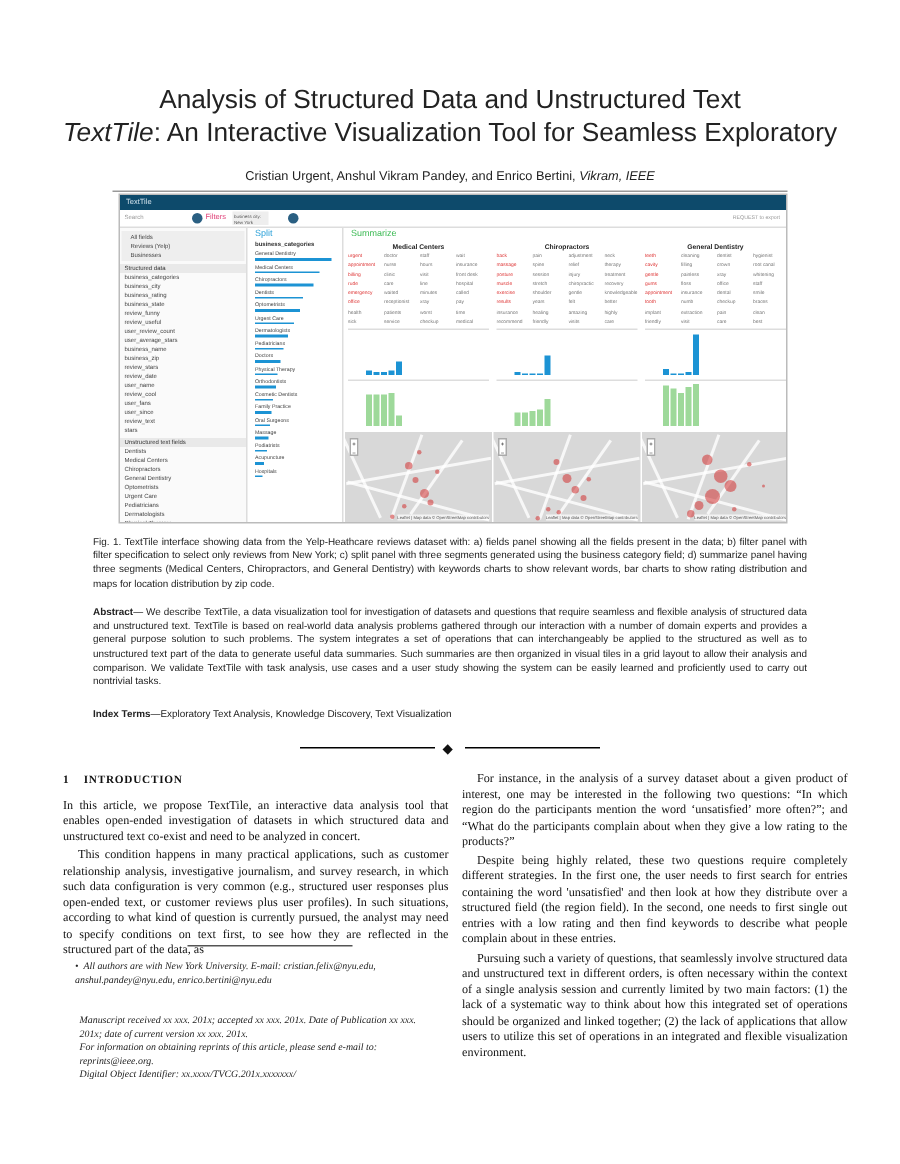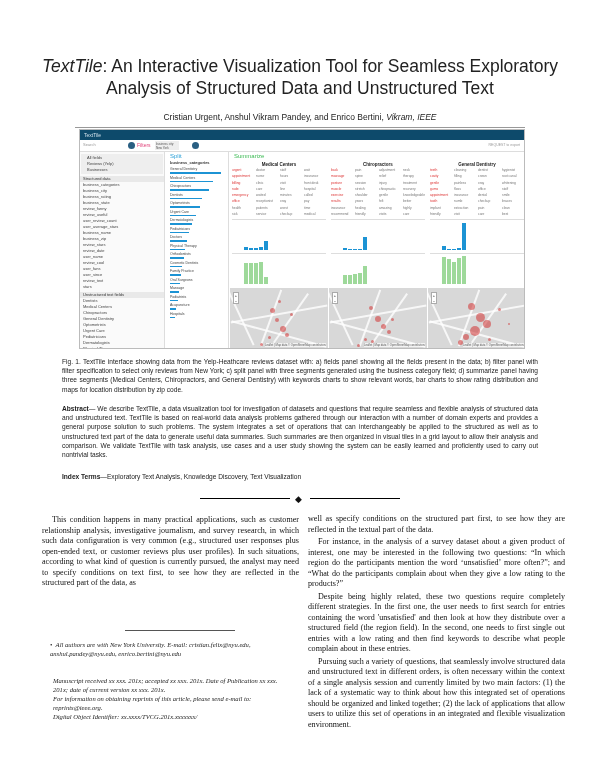--- a/index.html
+++ b/index.html
@@ -71,22 +71,22 @@
   .col-right { left: 308px; top: 514px; }
   .sec-head { font-family: "Liberation Serif", serif; font-weight: bold; font-size: 7.5px; letter-spacing: .5px; margin-bottom: 6px; }
   .footrule { position: absolute; top: 630px; left: 125px; width: 110px; height: 1px; background: #555; }
   .footnote { position: absolute; left: 50px; top: 640px; width: 250px; font-size: 6.6px; line-height: 9px; font-style: italic; color: #222; }
   .footnote2 { position: absolute; left: 53px; top: 676px; width: 240px; font-size: 6.6px; line-height: 9px; font-style: italic; color: #222; }
 </style>
 </head>
 <body>
 
 <div class="title">
+  <div>Analysis of Structured Data and Unstructured Text</div>
   <div><em>TextTile</em><span>: An Interactive Visualization Tool for Seamless Exploratory</span></div>
-  <div>Analysis of Structured Data and Unstructured Text</div>
 </div>
 <div class="authors">
   <span>Cristian Urgent, Anshul Vikram Pandey, and Enrico Bertini,</span>
   <em>Vikram, IEEE</em>
 </div>
 <div class="rule-top"></div>
 
 <div class="fig">
   <div class="app-bar">TextTile</div>
   <div class="toolbar">
@@ -454,31 +454,34 @@
   <b>Index Terms</b><span>—Exploratory Text Analysis, Knowledge Discovery, Text Visualization</span>
 </div>
 
 <div class="divider">
   <div class="l" style="left:0"></div>
   <div style="position:absolute;left:95px;top:0;font-size:9px;line-height:10px">◆</div>
   <div class="l" style="left:110px"></div>
 </div>
 
 <div class="col col-left">
+  <div class="sec-head">
+    <span>1</span>&nbsp;&nbsp;&nbsp;&nbsp;<span>INTRODUCTION</span>
+  </div>
+  <p class="noind">In this article, we propose TextTile, an interactive data analysis tool that enables open-ended investigation of datasets in which structured data and unstructured text co-exist and need to be analyzed in concert.</p>
   <p>This condition happens in many practical applications, such as customer relationship analysis, investigative journalism, and survey research, in which such data configuration is very common (e.g., structured user responses plus open-ended text, or customer reviews plus user profiles). In such situations, according to what kind of question is currently pursued, the analyst may need to specify conditions on text first, to see how they are reflected in the structured part of the data, as</p>
 </div>
 
 <div class="footrule"></div>
 <div class="footnote">
   <span>•&nbsp;&nbsp;</span><span>All authors are with New York University. E-mail: cristian.felix@nyu.edu, anshul.pandey@nyu.edu, enrico.bertini@nyu.edu</span>
 </div>
 <div class="footnote2">
   <div>Manuscript received xx xxx. 201x; accepted xx xxx. 201x. Date of Publication xx xxx. 201x; date of current version xx xxx. 201x.</div>
   <div>For information on obtaining reprints of this article, please send e-mail to: reprints@ieee.org.</div>
   <div>Digital Object Identifier: xx.xxxx/TVCG.201x.xxxxxxx/</div>
 </div>
 
 <div class="col col-right">
-  <p class="noind">well as specify conditions on the structured part first, to see how they are reflected in the textual part of the data.</p>
   <p>For instance, in the analysis of a survey dataset about a given product of interest, one may be interested in the following two questions: “In which region do the participants mention the word ‘unsatisfied’ more often?”; and “What do the participants complain about when they give a low rating to the products?”</p>
   <p>Despite being highly related, these two questions require completely different strategies. In the first one, the user needs to first search for entries containing the word 'unsatisfied' and then look at how they distribute over a structured field (the region field). In the second, one needs to first single out entries with a low rating and then find keywords to describe what people complain about in these entries.</p>
   <p>Pursuing such a variety of questions, that seamlessly involve structured data and unstructured text in different orders, is often necessary within the context of a single analysis session and currently limited by two main factors: (1) the lack of a systematic way to think about how this integrated set of operations should be organized and linked together; (2) the lack of applications that allow users to utilize this set of operations in an integrated and flexible visualization environment.</p>
 </div>
 
 </body></html>

